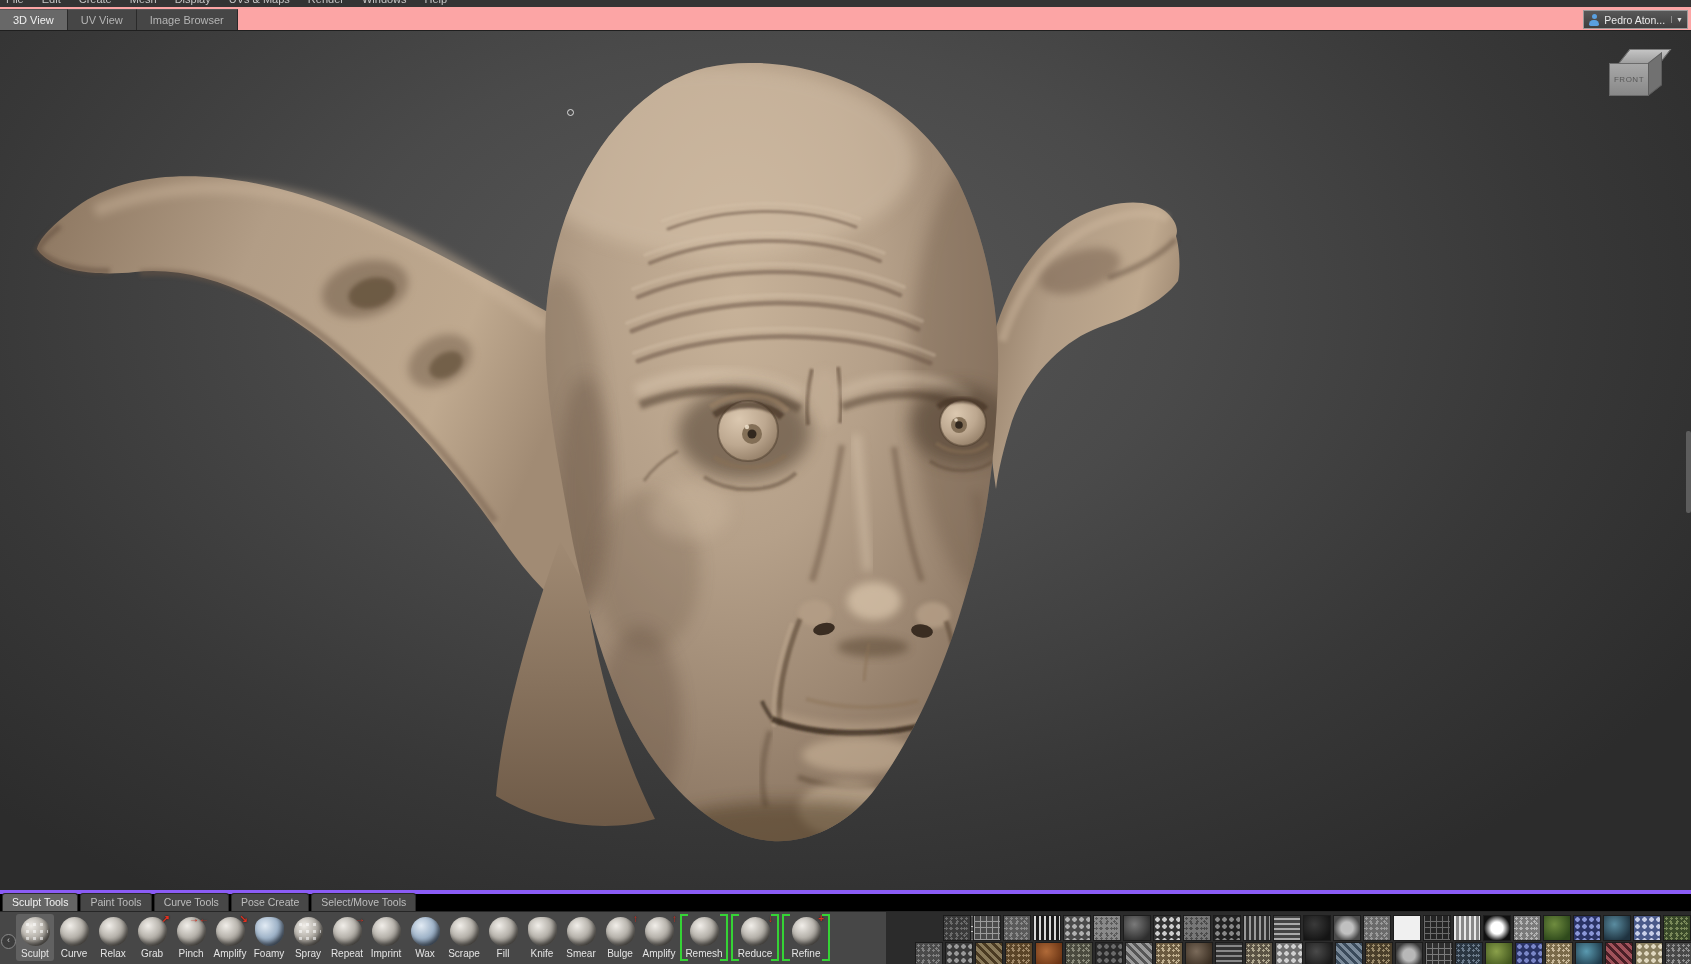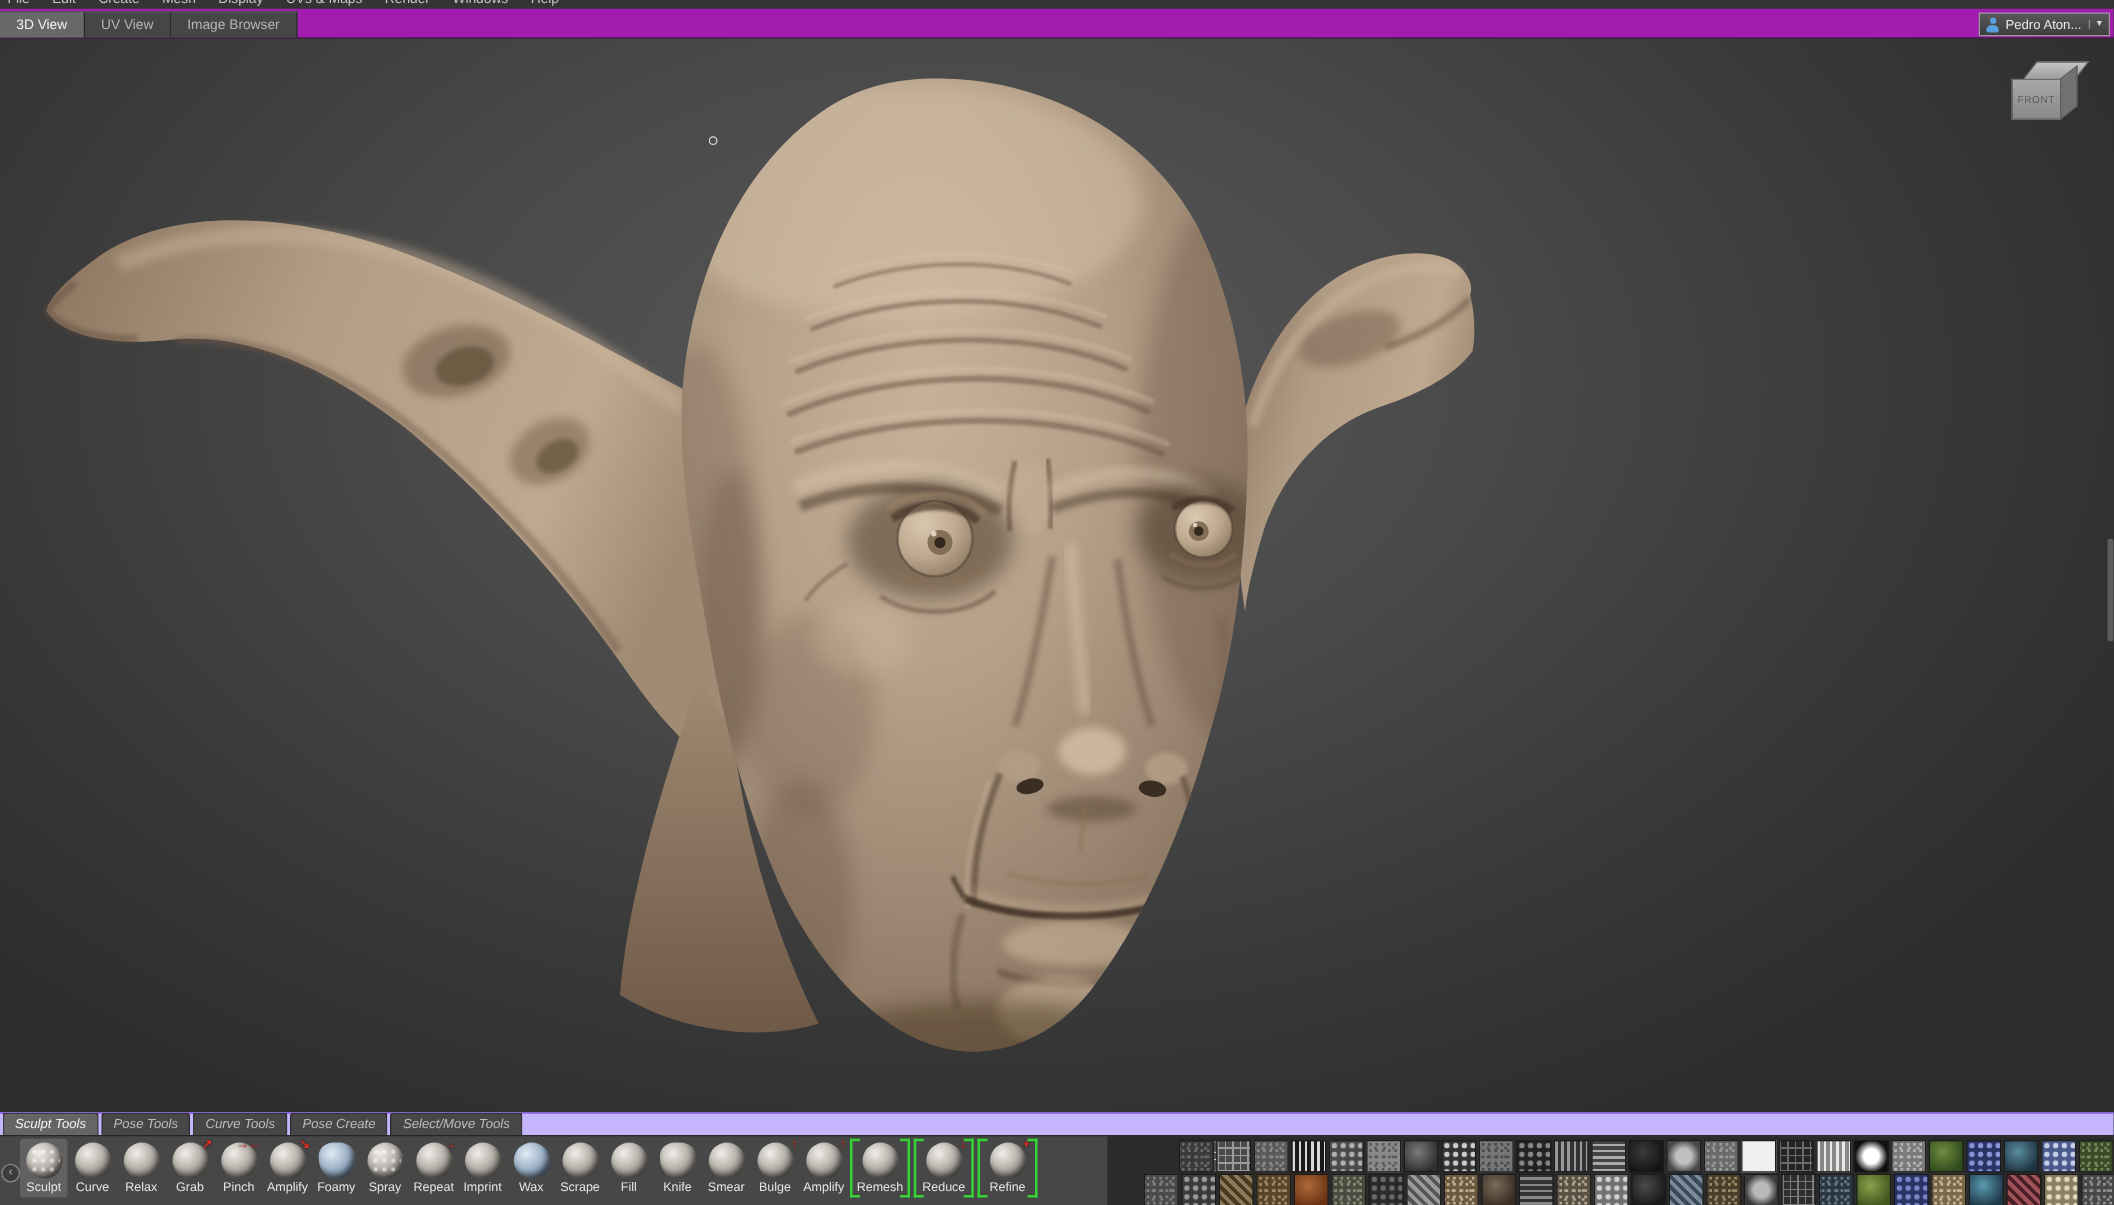--- a/index.html
+++ b/index.html
@@ -7,21 +7,21 @@
        font-family:"Liberation Sans",sans-serif;color:#ccc;}
   .app{position:relative;width:1691px;height:964px;background:#333;}
 
   
   .menubar{height:7px;background:#343434;overflow:hidden;position:relative;}
   .menubar .inner{display:flex;gap:18px;padding-left:6px;font-size:11px;color:#c6c6c6;
                   transform:translateY(-7px);white-space:nowrap;}
   .menu-item{cursor:default;}
 
   
-  .tabbar{height:23px;background:#a21caf;border-bottom:1px solid #1f1f1f;
+  .tabbar{height:23px;background:#fca5a5;border-bottom:1px solid #1f1f1f;
           display:flex;align-items:flex-end;position:relative;}
   .vtab{padding:4px 13px 4px;font-size:11px;color:#b5b5b5;background:#464646;
         border-right:1px solid #2a2a2a;border-top:1px solid #555;}
   .vtab.active{background:#686868;color:#f0f0f0;}
   .user-badge{position:absolute;right:3px;top:3px;height:17px;display:flex;align-items:center;
         gap:4px;padding:0 4px;border:1px solid #9a9a9a;background:linear-gradient(#585858,#3e3e3e);
         font-size:10.5px;color:#e8e8e8;}
   .person-icon{width:12px;height:12px;position:relative;display:inline-block;}
   .person-icon::before{content:"";position:absolute;left:3.5px;top:0;width:5px;height:5px;
         border-radius:50%;background:#5aa0e0;}
@@ -44,21 +44,21 @@
      background:linear-gradient(#c4c4c4,#9c9c9c);border:1px solid #7a7a7a;
      transform:skewX(-38deg);transform-origin:0 100%;}
   .vc-front{position:absolute;left:2px;top:14px;width:38px;height:31px;
      background:linear-gradient(180deg,#a8a8a8,#888);border:1px solid #6b6b6b;
      color:#595959;font-size:8px;display:flex;align-items:center;justify-content:center;
      letter-spacing:.5px;}
   .vc-side{position:absolute;left:41px;top:14px;width:12px;height:31px;background:#717171;
      border:1px solid #5d5d5d;transform:skewY(-38deg);transform-origin:0 0;}
 
   
-  .bottom-tabs{position:relative;height:17px;background:#c4b5fd;border-top:1px solid #8b5cf6;font-style:italic;}
+  .bottom-tabs{position:relative;height:17px;background:#000000;border-top:4px solid #8b5cf6;}
   .btab-group{position:absolute;top:0;display:flex;gap:2px;align-items:flex-end;height:17px;}
   .btab-group.left{left:2px;}
   .btab-group.right{left:898px;}
   .btab{padding:2px 9px 3px;font-size:10.5px;color:#bdbdbd;background:#474747;
         border:1px solid #2a2a2a;border-bottom:none;border-radius:3px 3px 0 0;white-space:nowrap;}
   .btab.active{background:#656565;color:#f2f2f2;}
 
   
   .tray{position:relative;height:58px;background:#474747;border-top:1px solid #262626;}
   .tools-row{position:absolute;left:16px;top:2px;display:flex;gap:1px;}
@@ -305,21 +305,21 @@
       <div class="vc-top"></div>
       <div class="vc-front">FRONT</div>
       <div class="vc-side"></div>
     </div>
   </div>
 
   <div class="bottom-tabs">
     <div class="btab-group left">
 
     <div class="btab active">Sculpt Tools</div>
-        <div class="btab">Pose Tools</div>
+        <div class="btab">Paint Tools</div>
         <div class="btab">Curve Tools</div>
         <div class="btab">Pose Create</div>
         <div class="btab">Select/Move Tools</div>
       </div>
   </div>
 
   <div class="tray">
     <div class="circ tray-left-arrow">‹</div>
 
     <div class="tools-row">

